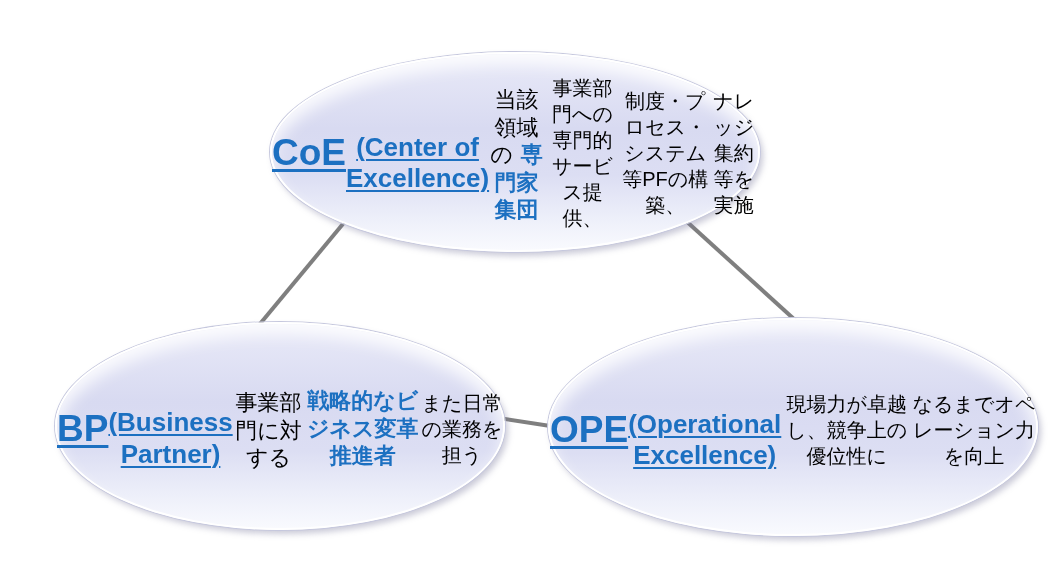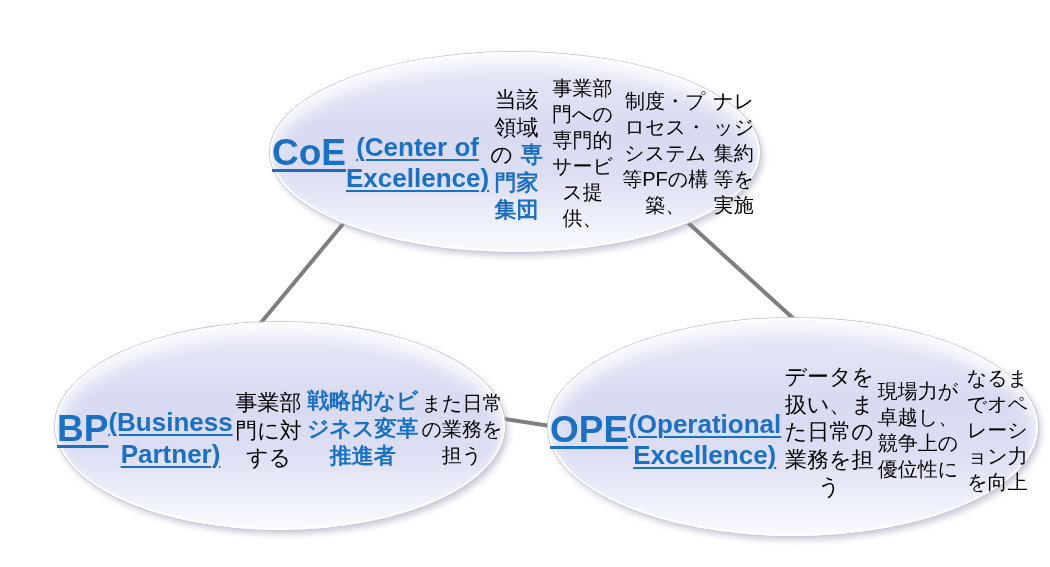--- a/index.html
+++ b/index.html
@@ -58,18 +58,17 @@
     <div class="title">BP</div>
     <div class="subtitle">(Business Partner)</div>
     <div class="desc">事業部門に対する</div>
     <div class="accent-line">戦略的なビジネス変革推進者</div>
     <div class="detail">また日常の業務を担う</div>
   </div>
 
   <div class="node" id="node-ope">
     <div class="title">OPE</div>
     <div class="subtitle">(Operational Excellence)</div>
-    <div class="desc">データを扱い、また日常の業務を担う</div>
     <div class="detail">現場力が卓越し、競争上の優位性に</div>
     <div class="detail">なるまでオペレーション力を向上</div>
   </div>
 
 </div>
 
 </body></html>

